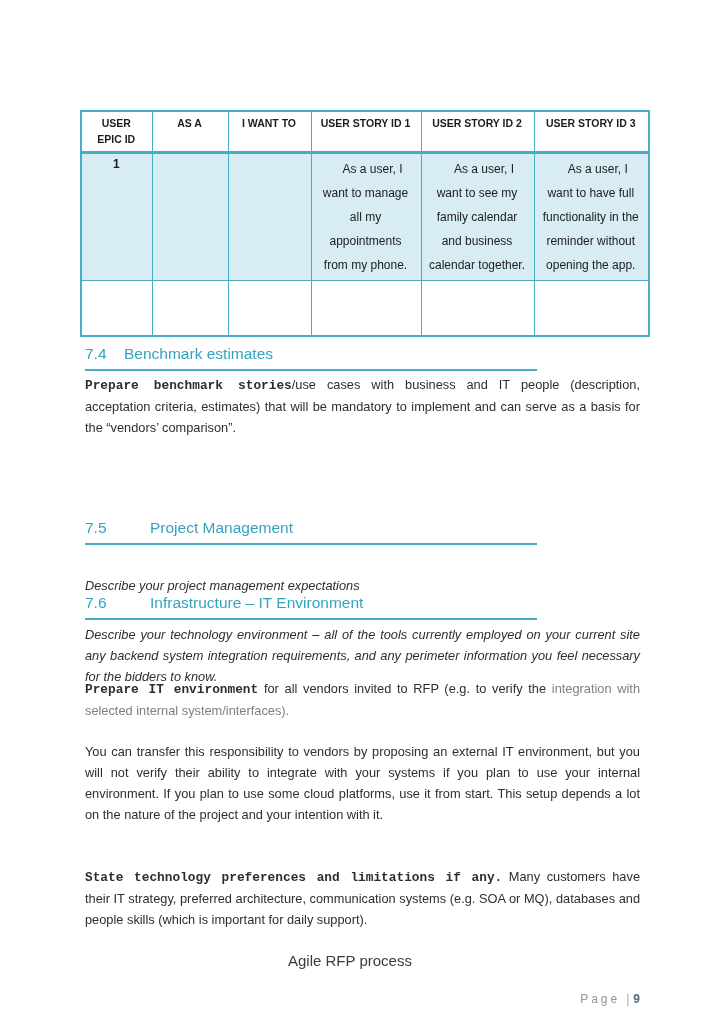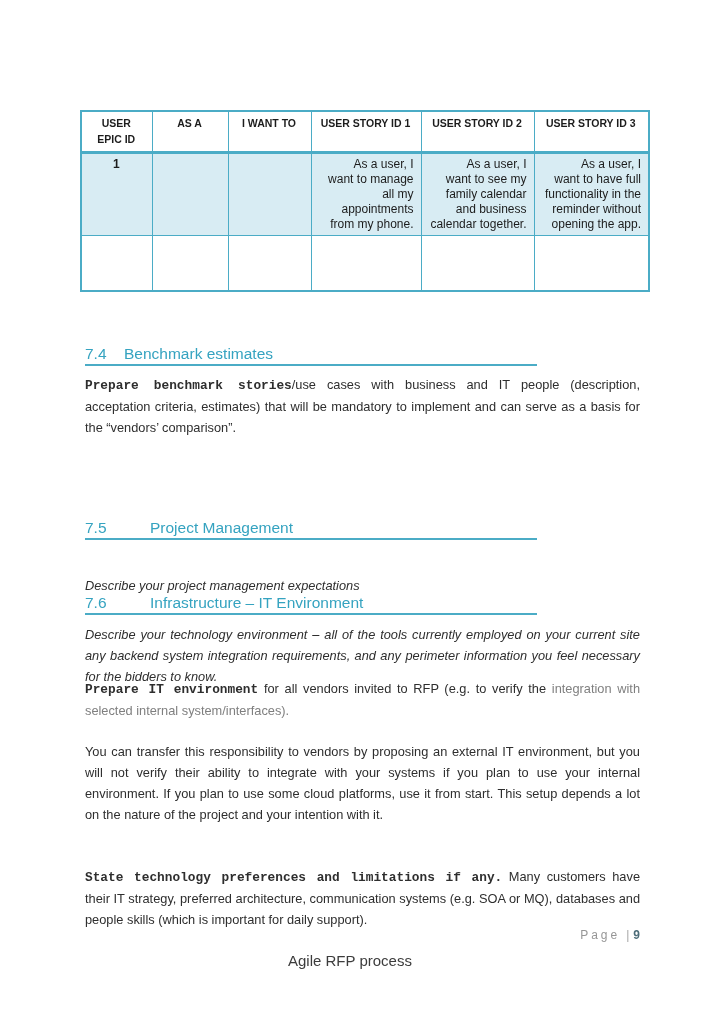--- a/index.html
+++ b/index.html
@@ -43,33 +43,34 @@
   }
   .story-table tr.empty-row td{
     height:48px;
     background:#ffffff;
   }
   .story-table td.id-cell{
     text-align:center;
     font-weight:bold;
   }
   .story-table td.story{
-    line-height:15px;
+    line-height:24px;
     text-indent:14px;
-    text-align:right;
+    text-align:center;
   }
 
   
   .heading{
     position:absolute;left:85px;
     width:452px;
     color:#35a3c0;
     font-size:15.5px;
     line-height:20px;
     border-bottom:2px solid #4bacc6;
+    padding-bottom:5px;
     white-space:nowrap;
   }
   .heading .h-num{display:inline-block;}
   .heading.tab-sm .h-num{width:39px;}
   .heading.tab-lg .h-num{width:65px;}
 
   
   .para{
     position:absolute;left:85px;
     width:555px;
@@ -83,21 +84,21 @@
   .para.note{font-style:italic;}
   .para.single{text-align:left;}
 
   
   .footer-title{
     position:absolute;left:0;top:952px;
     width:700px;text-align:center;
     font-size:15px;color:#3c3c3c;
   }
   .footer-page{
-    position:absolute;right:84px;top:928px;
+    position:absolute;right:84px;top:992px;
     font-size:12px;color:#969696;margin-left:20px;
   }
   .footer-page .pg-word{letter-spacing:3px;}
   .footer-page .pg-sep{margin:0 4px 0 6px;color:#a6a6a6;}
   .footer-page .pg-num{font-weight:bold;color:#4d6d79;letter-spacing:0;}
 </style>
 </head>
 <body>
 
 <div class="page">

